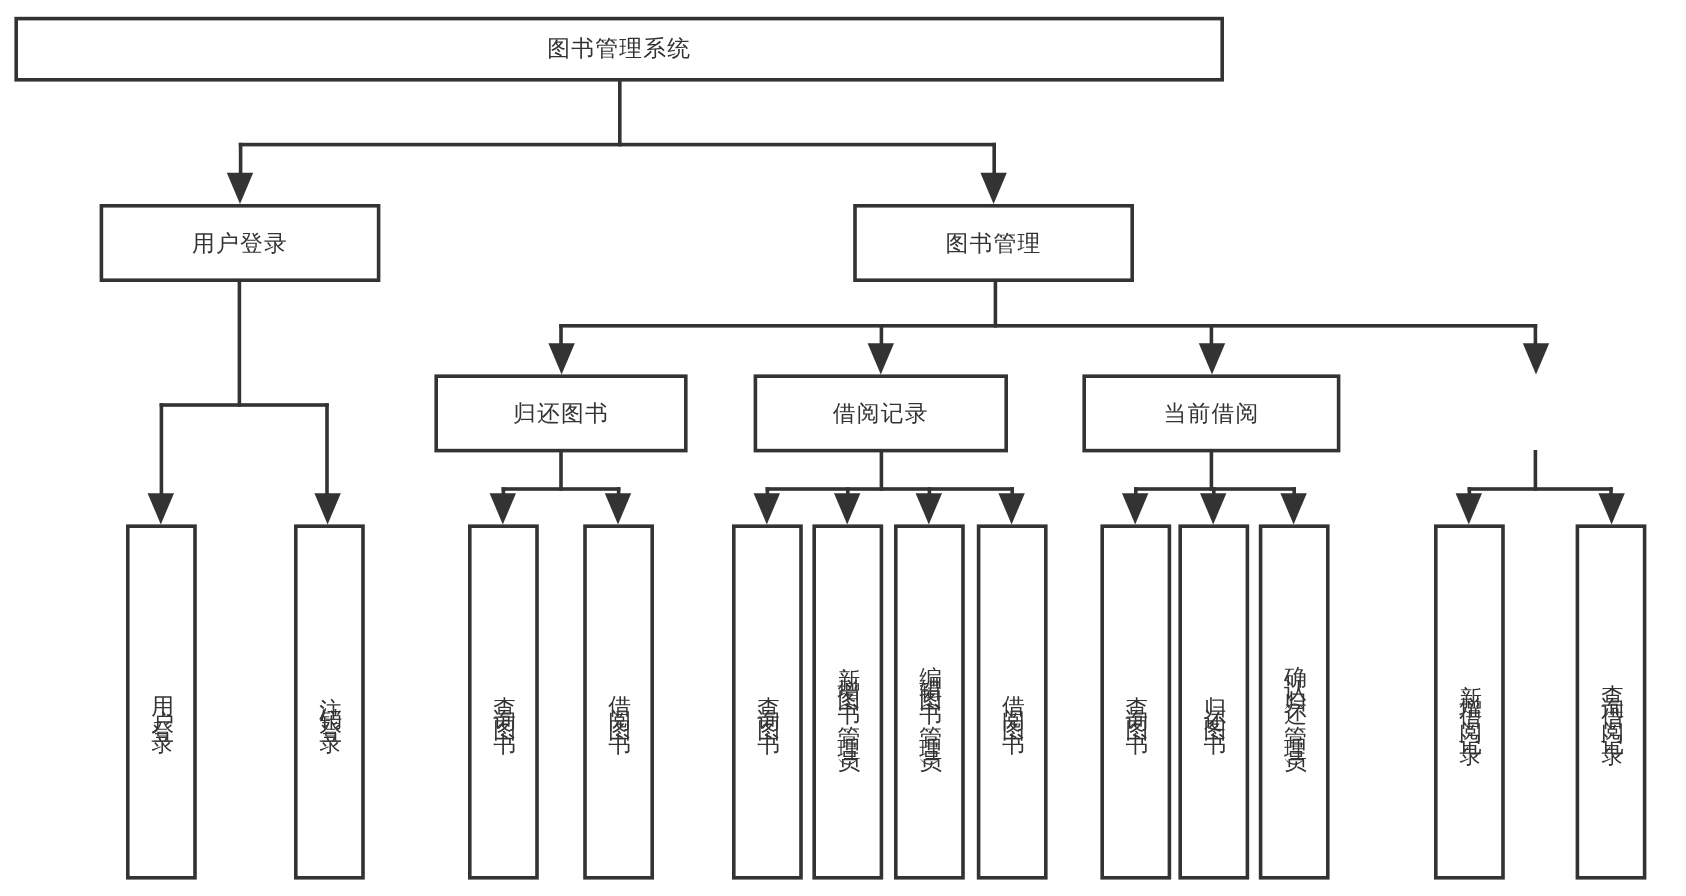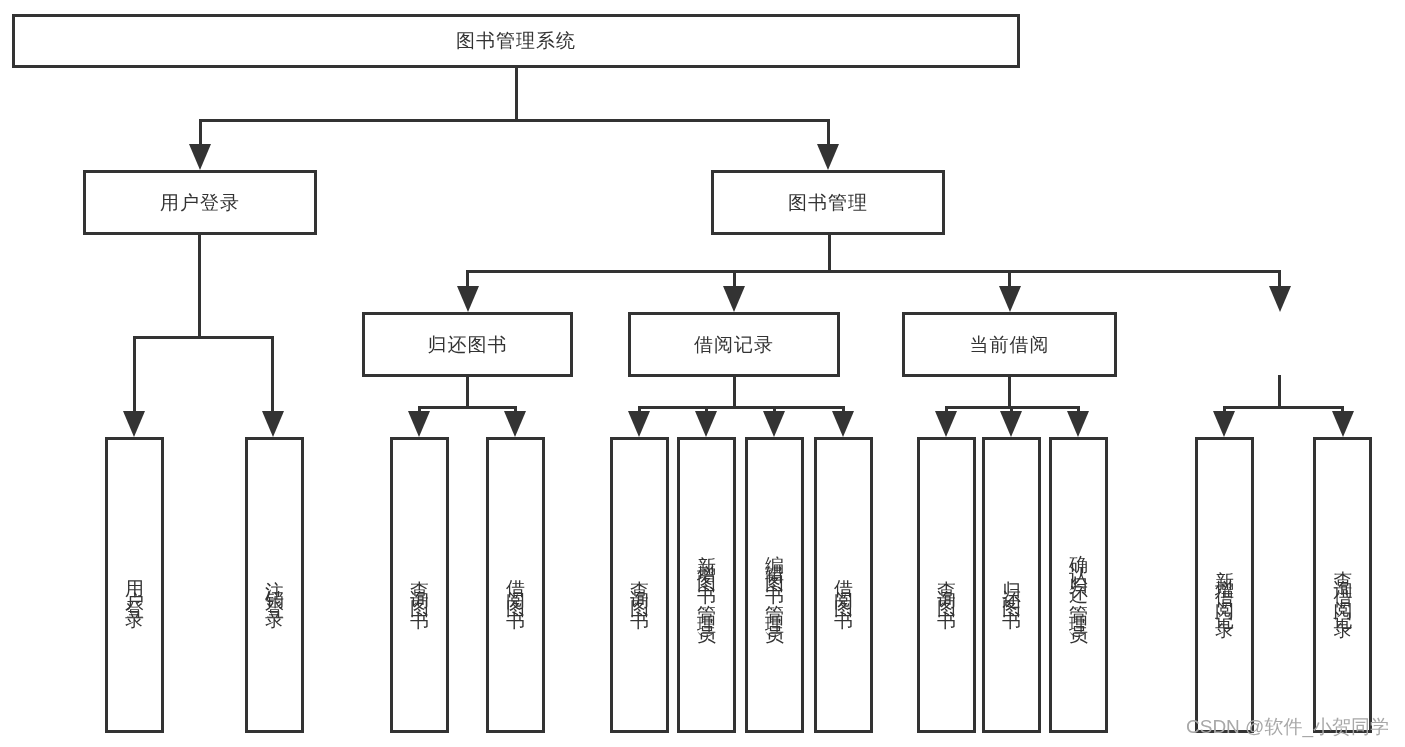--- a/index.html
+++ b/index.html
@@ -152,14 +152,13 @@
       <div class="line" style="left: 1076.5px; top: 406px; width: 3px; height: 7px;"></div>
       <div class="arrow" style="left: 1067px; top: 411px;"></div>
       <div class="line" style="left: 1278px; top: 375px; width: 3px; height: 34px;"></div>
       <div class="line" style="left: 1222.5px; top: 406px; width: 121.5px; height: 3px;"></div>
       <div class="line" style="left: 1222.5px; top: 406px; width: 3px; height: 7px;"></div>
       <div class="arrow" style="left: 1213px; top: 411px;"></div>
       <div class="line" style="left: 1341px; top: 406px; width: 3px; height: 7px;"></div>
       <div class="arrow" style="left: 1331.5px; top: 411px;"></div>
     </div>
 
-  <div class="watermark">CSDN @软件_小贺同学</div>
 </div>
 
 </body></html>

